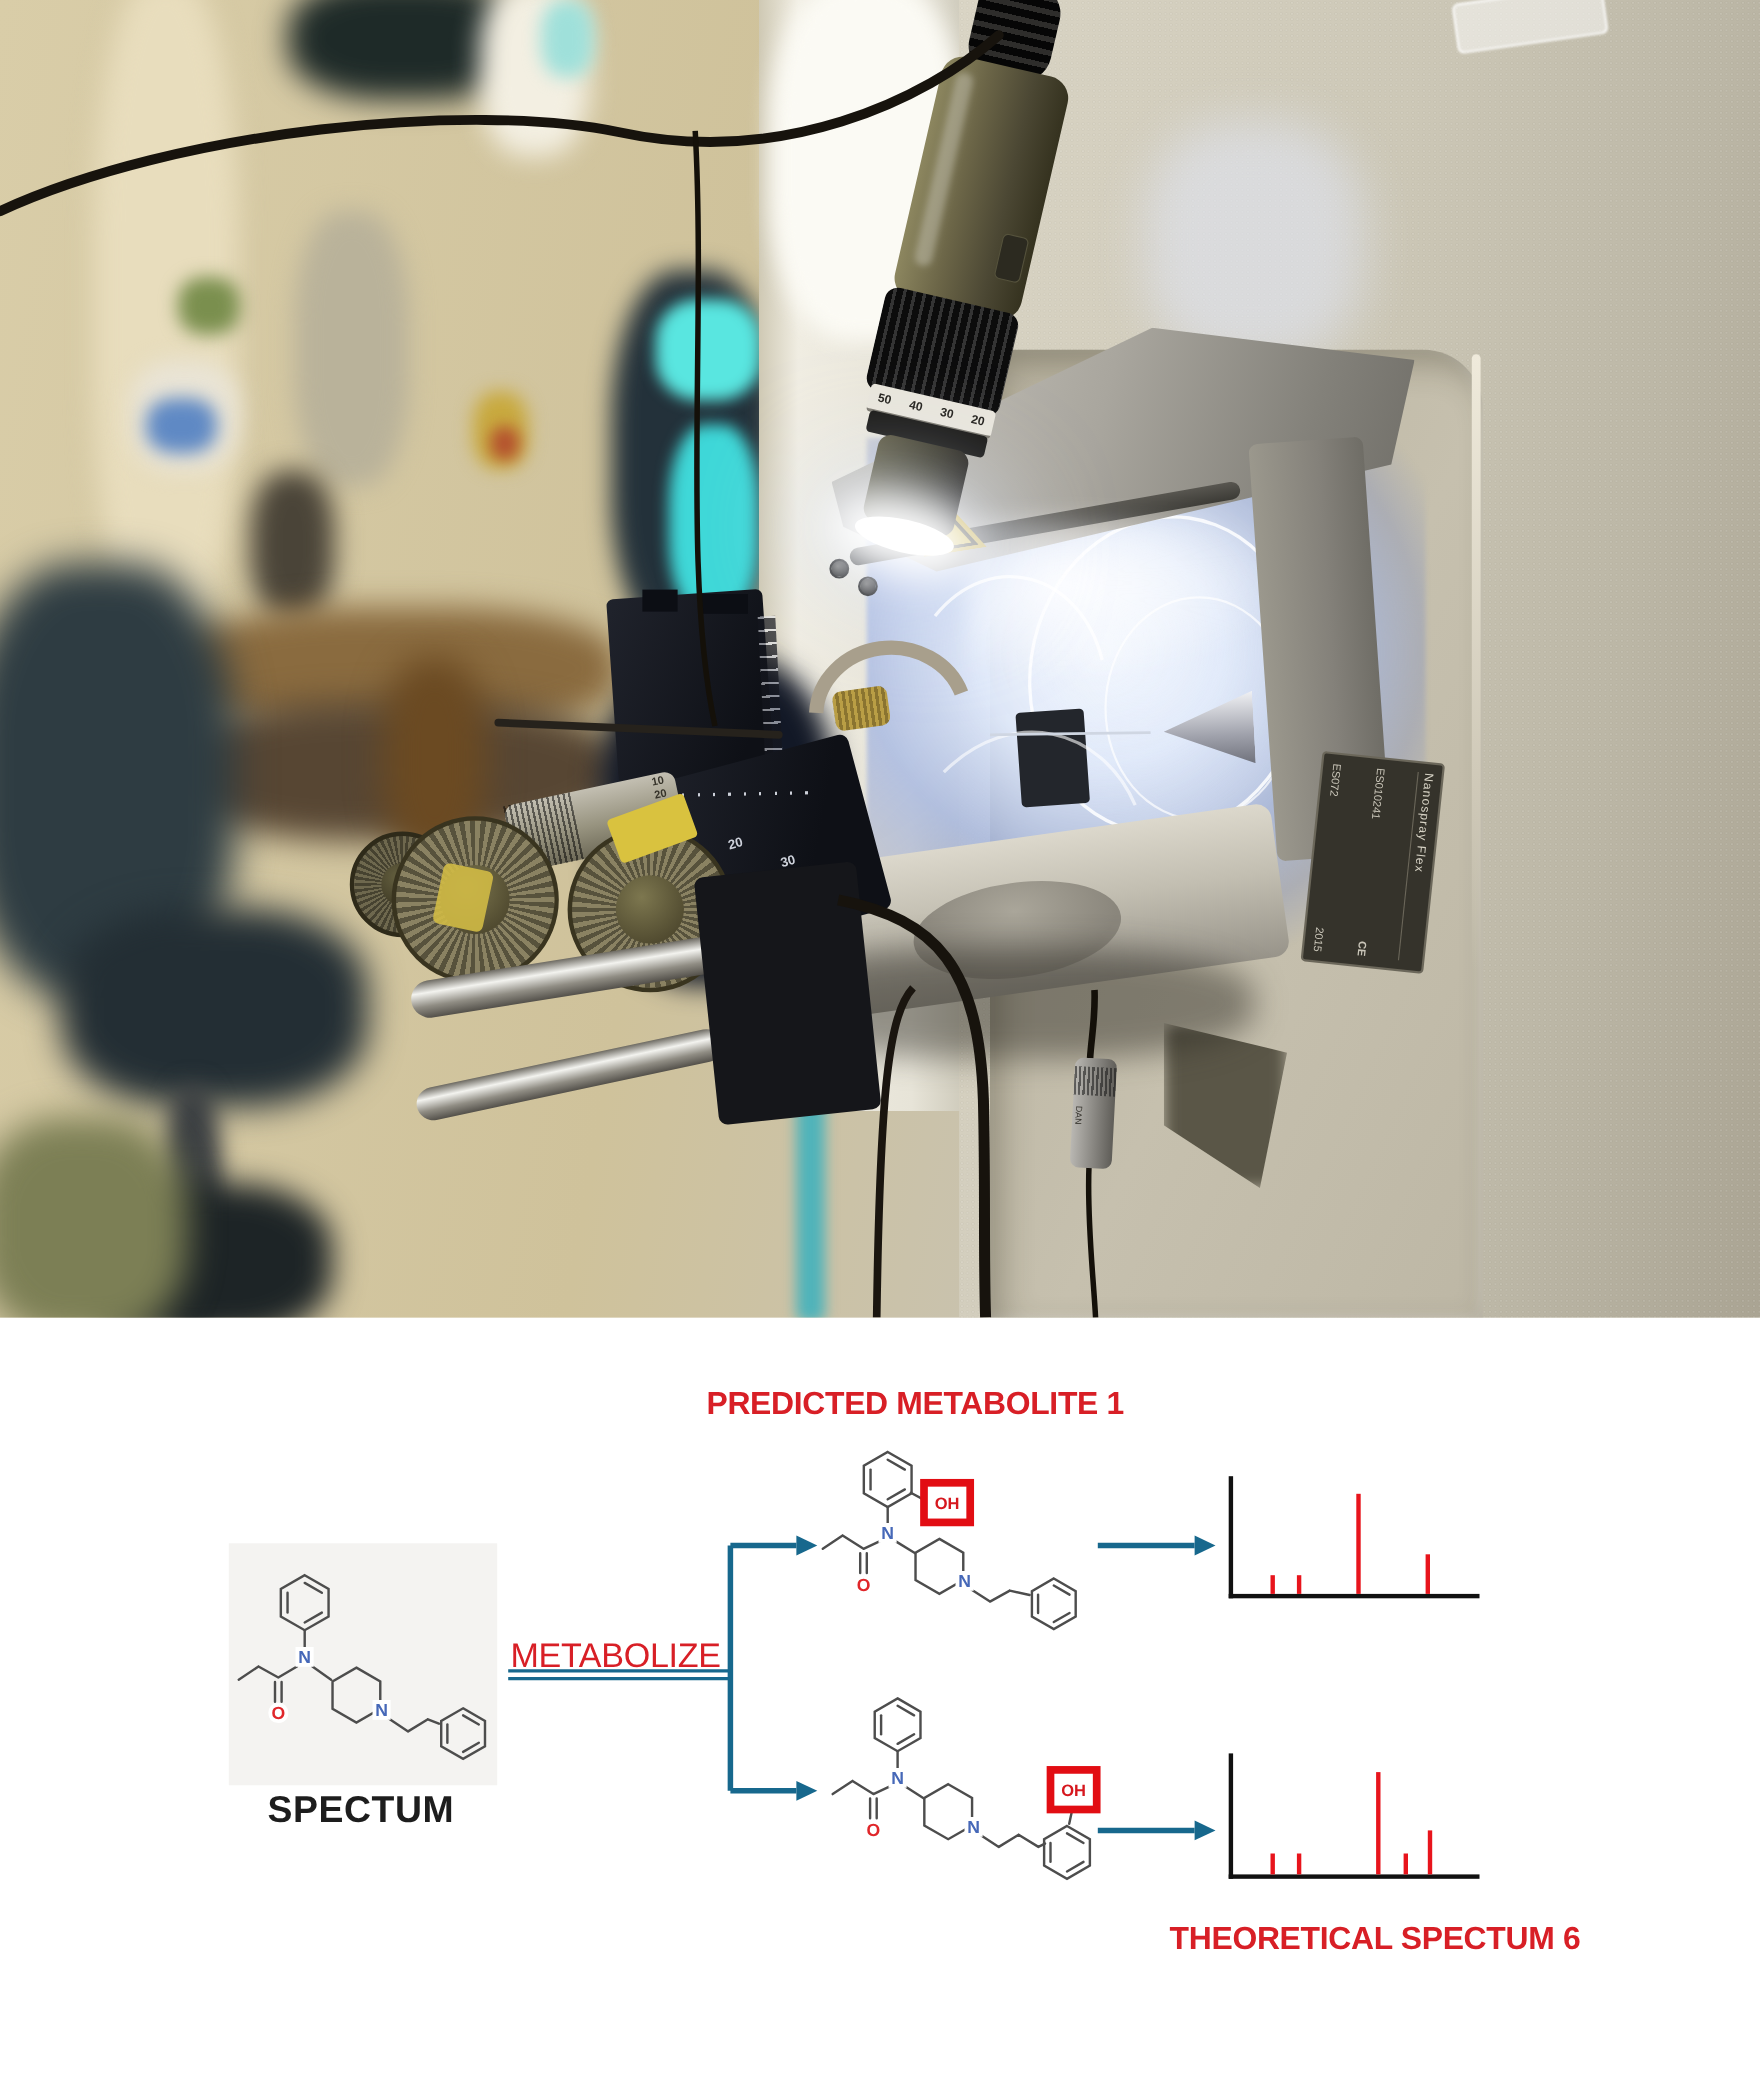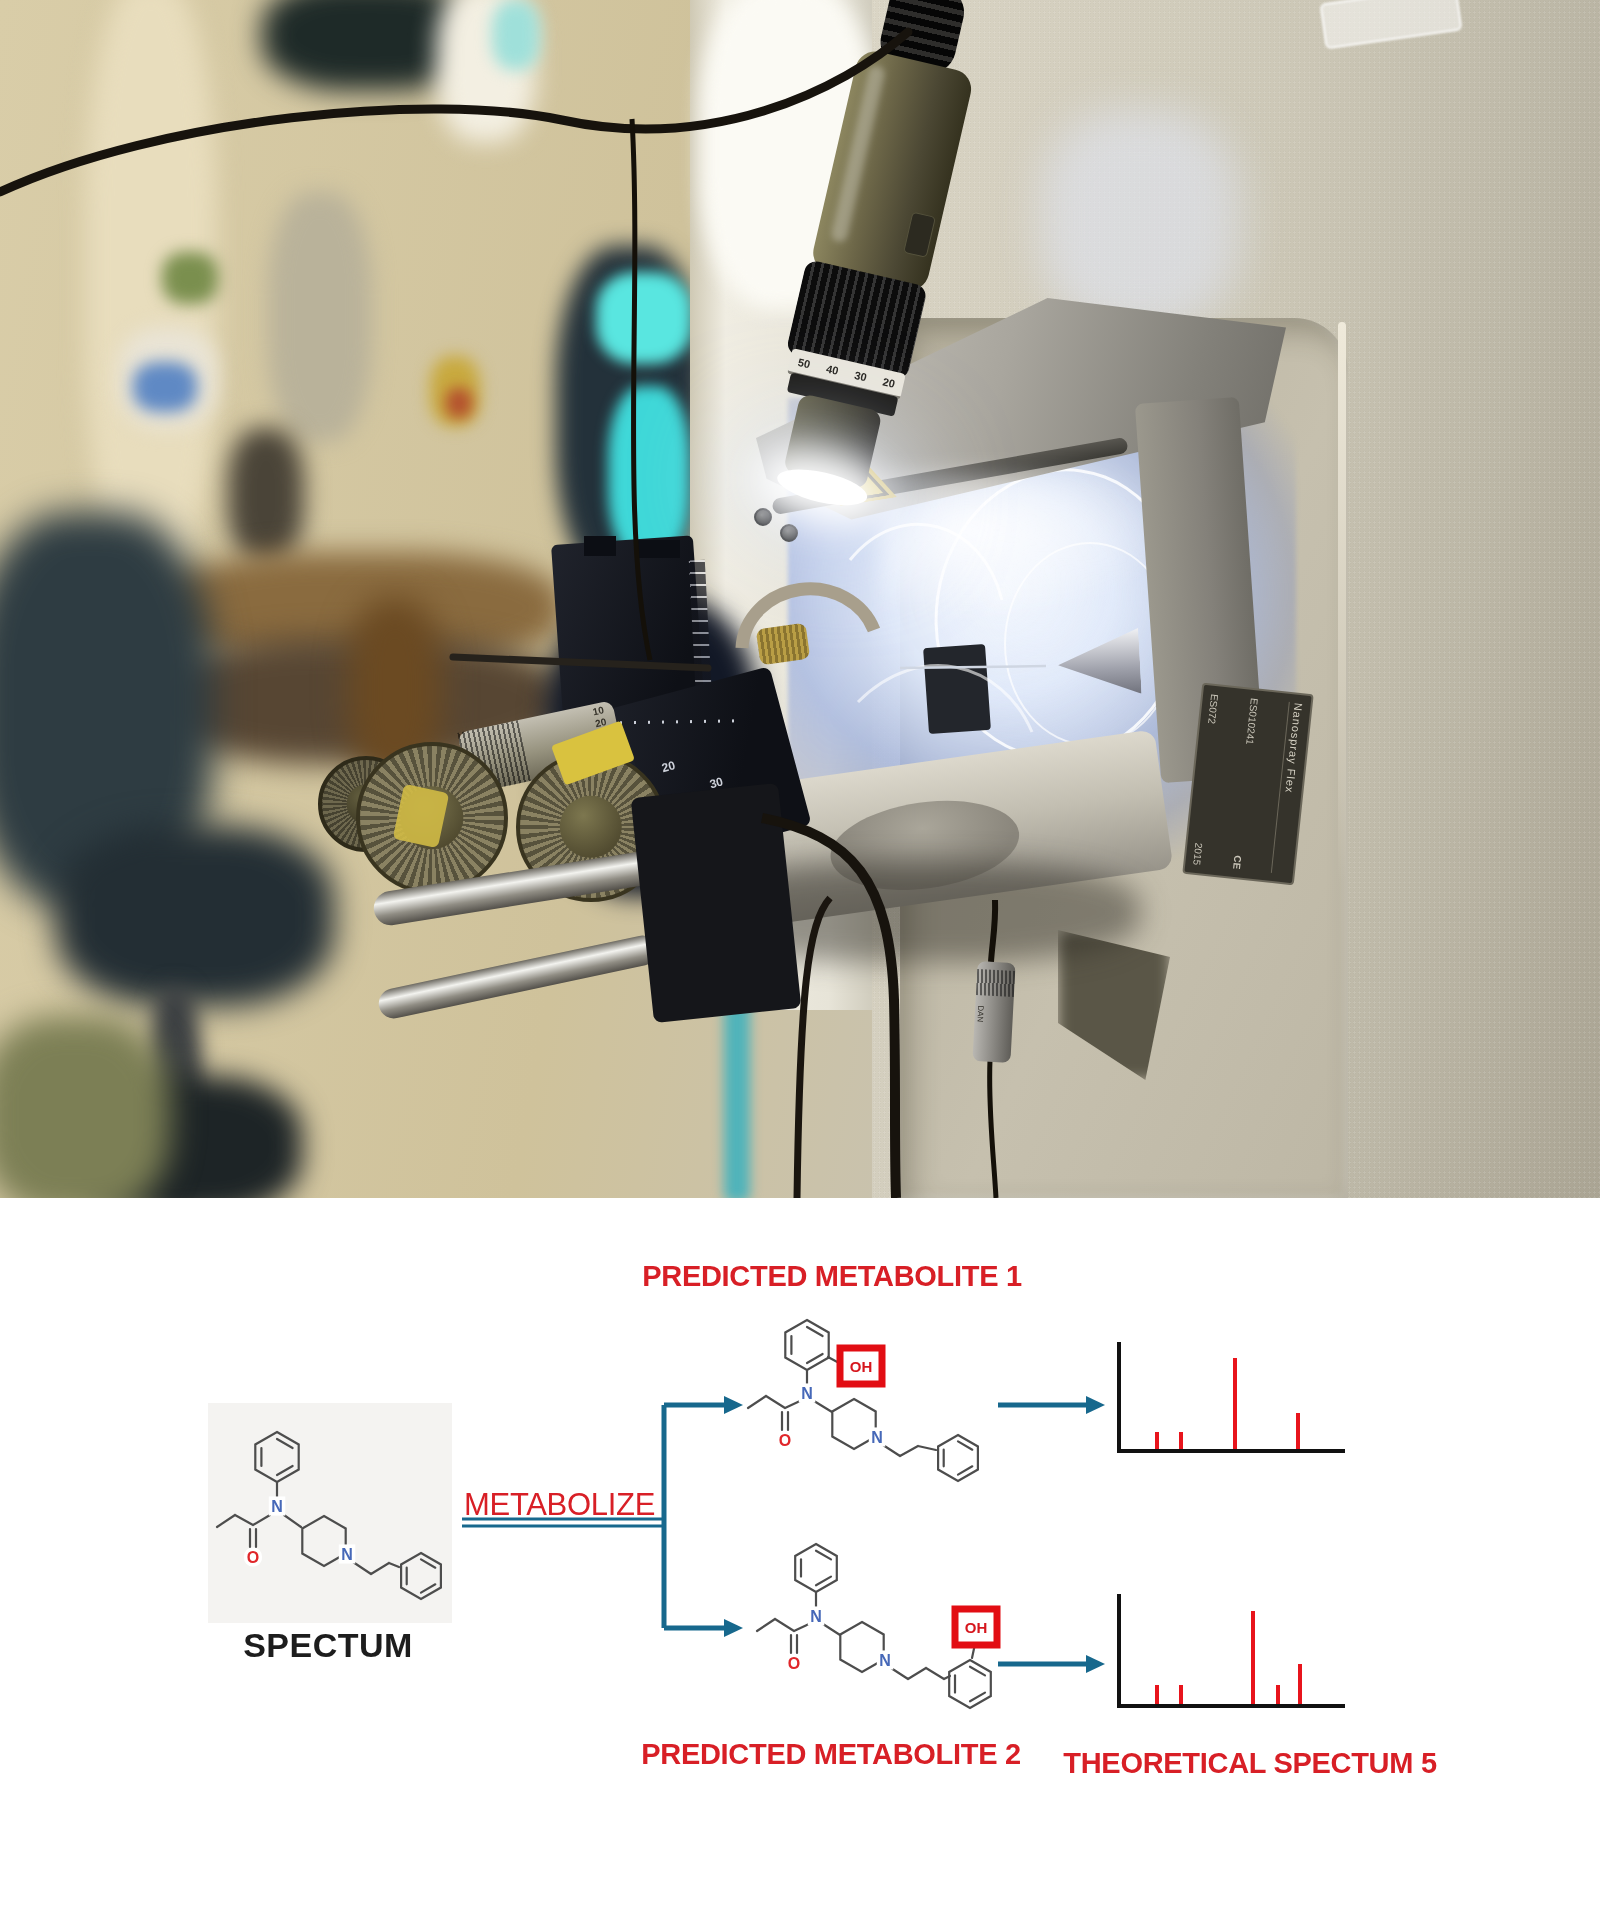--- a/index.html
+++ b/index.html
@@ -257,22 +257,21 @@
     </svg>
     <div class="connector">
       <div class="knurl"></div>
       <div class="lbl">DAN</div>
     </div>
   </div>
 
   <div class="diagram">
 
     <div class="redlbl" style="left:832px;top:62px;">PREDICTED METABOLITE 1</div>
-    <div class="redlbl" style="left:831px;top:540px;">PREDICTED METABOLITE 2</div>
-    <div class="redlbl" style="left:1250px;top:549px;">THEORETICAL SPECTUM 5</div>
+    <div class="redlbl" style="left:1250px;top:549px;">THEORETICAL SPECTUM 6</div>
 
     <div class="fent-box"></div>
     <div class="fent-lbl">SPECTUM</div>
     <div class="metab">METABOLIZE</div>
 
     <svg class="overlay" width="1600" height="707" viewBox="0 0 1600 707">
 
       <g class="teal" stroke-width="5">
         <path d="M462,321 H666 M462,328 H666" stroke-width="3"></path>
         <path d="M664,207 V430"></path>

